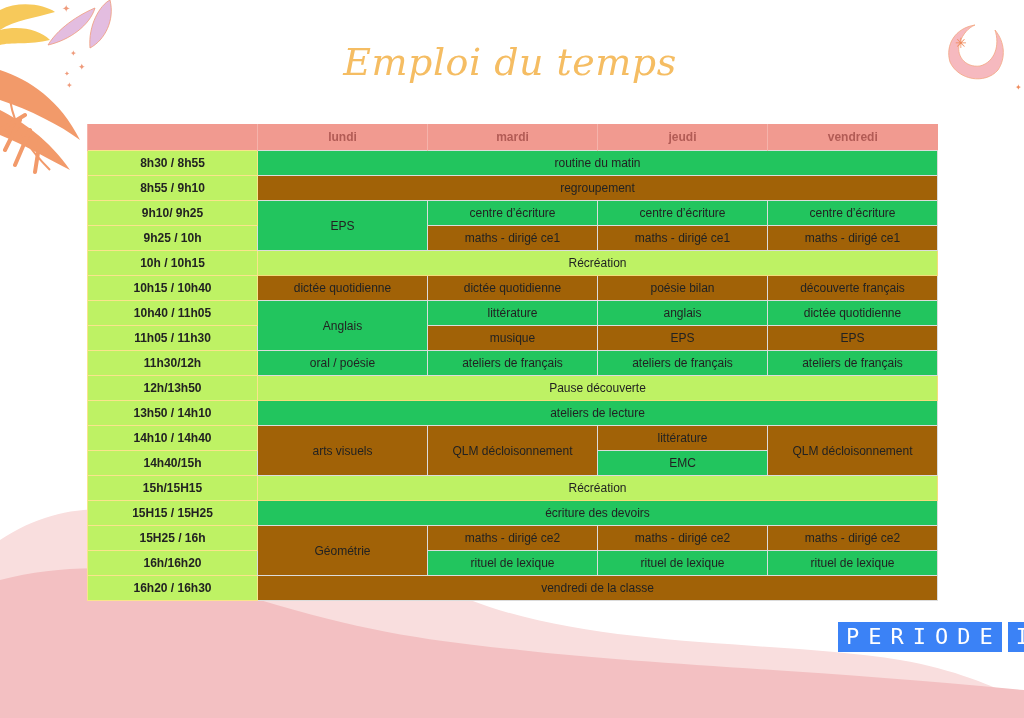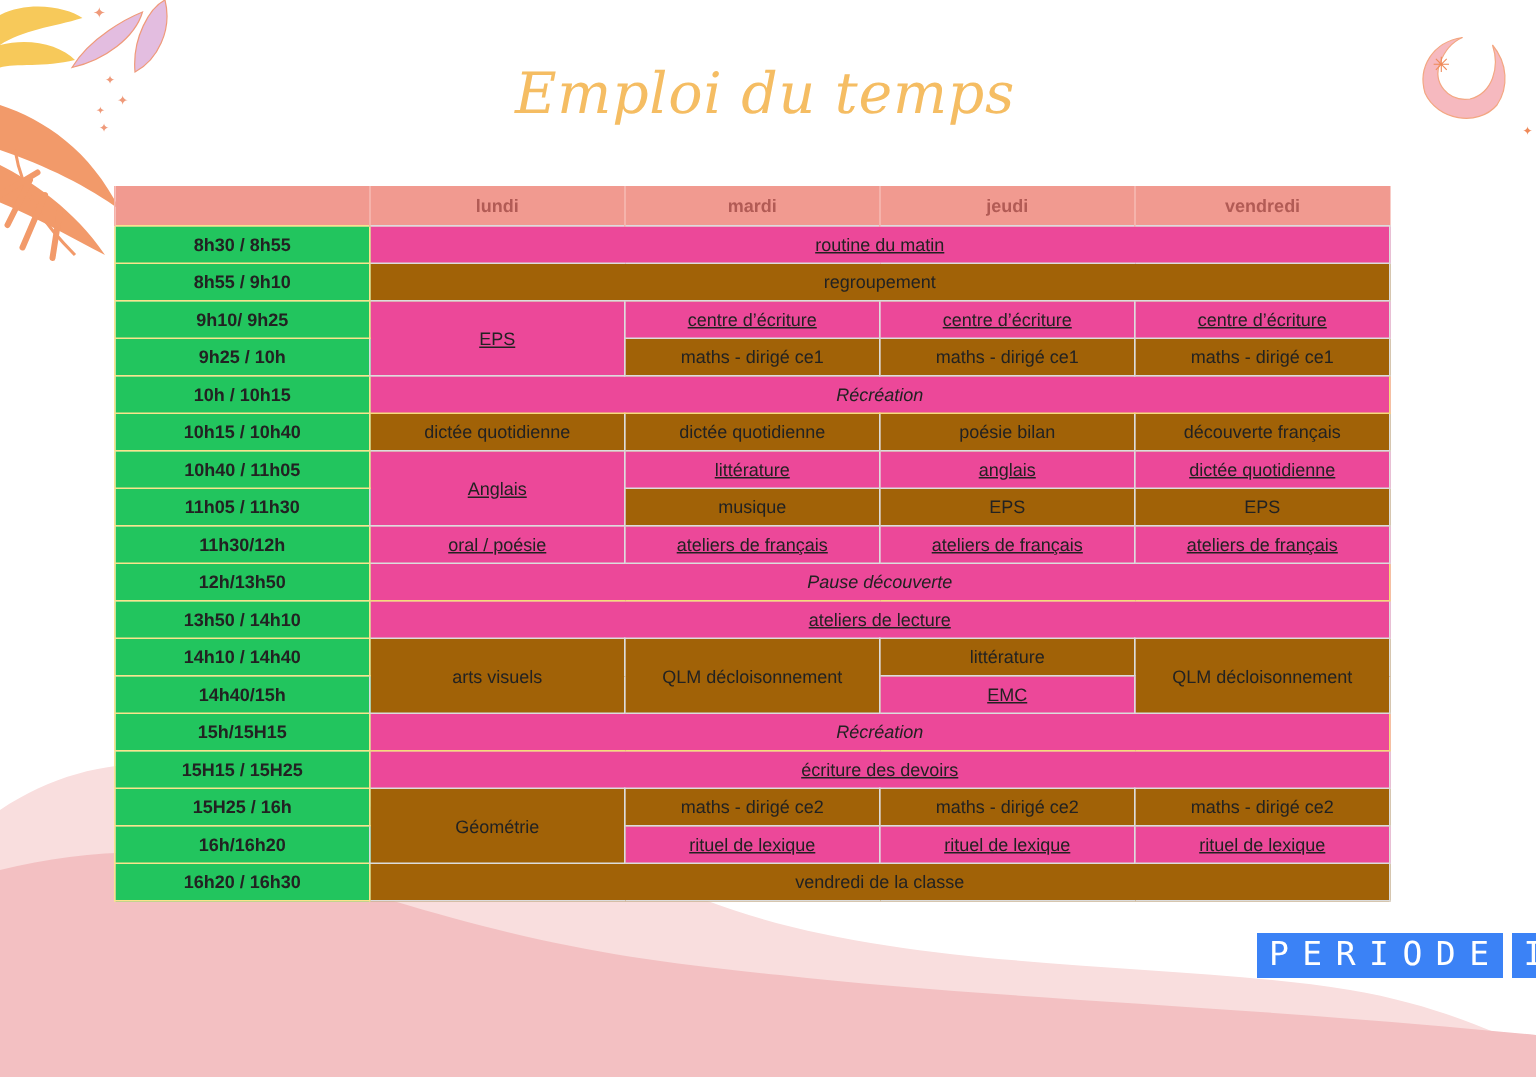--- a/index.html
+++ b/index.html
@@ -1,27 +1,27 @@
 <!DOCTYPE html>
 <html><head>
 <meta charset="utf-8">
 <style>
   html, body { margin:0; padding:0; }
   body { width:1024px; height:718px; position:relative; overflow:hidden; background:#ffffff; font-family:"Liberation Sans", sans-serif; }
   .bg { position:absolute; left:0; top:0; width:1024px; height:718px; }
   .title { position:absolute; left:340px; top:40px; width:340px; text-align:center; font-family:"DejaVu Serif", serif; font-style:italic; font-size:38px; color:#f5bd63; letter-spacing:0.5px; }
-  table.tt { position:absolute; left:76px; top:124px; border-collapse:collapse; table-layout:fixed; width:850px; }
+  table.tt { position:absolute; left:87px; top:124px; border-collapse:collapse; table-layout:fixed; width:850px; }
   table.tt col.c0 { width:170px; }
   table.tt col.cd { width:170px; }
   table.tt th { background:#f19a90; color:#b25b55; font-weight:bold; font-size:12px; height:26px; border-left:1px solid #f5b3ab; padding:0; }
   table.tt td { font-size:12px; color:#222; text-align:center; height:24px; padding:0; border:1px solid #dcdcdc; }
-  td.time { background:#22c55e; font-weight:bold; color:#111; border:1px solid #f9e48c !important; }
-  td.w { background:#ec4899;text-decoration:underline; }
+  td.time { background:#bef264; font-weight:bold; color:#111; border:1px solid #f9e48c !important; }
+  td.w { background:#22c55e; }
   td.g { background:#a16207; }
-  td.y { background:#ec4899; border-color:#f4dc7a !important;font-style:italic; }
+  td.y { background:#bef264; border-color:#f4dc7a !important; }
   .periode { position:absolute; left:838px; top:622px; height:30px; display:flex; gap:6px; }
   .periode span { background:#3b82f6; color:#fff; font-family:"DejaVu Sans Mono", monospace; font-size:22px; letter-spacing:9px; padding:0 0 0 8px; line-height:30px; }
   .periode span.num { padding:0 4px 0 8px; letter-spacing:0; }
 </style>
 </head>
 <body>
 
 <svg class="bg" viewBox="0 0 1024 718" xmlns="http://www.w3.org/2000/svg">
 
   <path d="M0 540 C 60 500, 120 505, 180 520 C 300 555, 380 560, 470 600 C 600 650, 780 640, 900 660 C 960 670, 1000 690, 1024 700 L1024 718 L0 718 Z" fill="#f9dede"></path>

